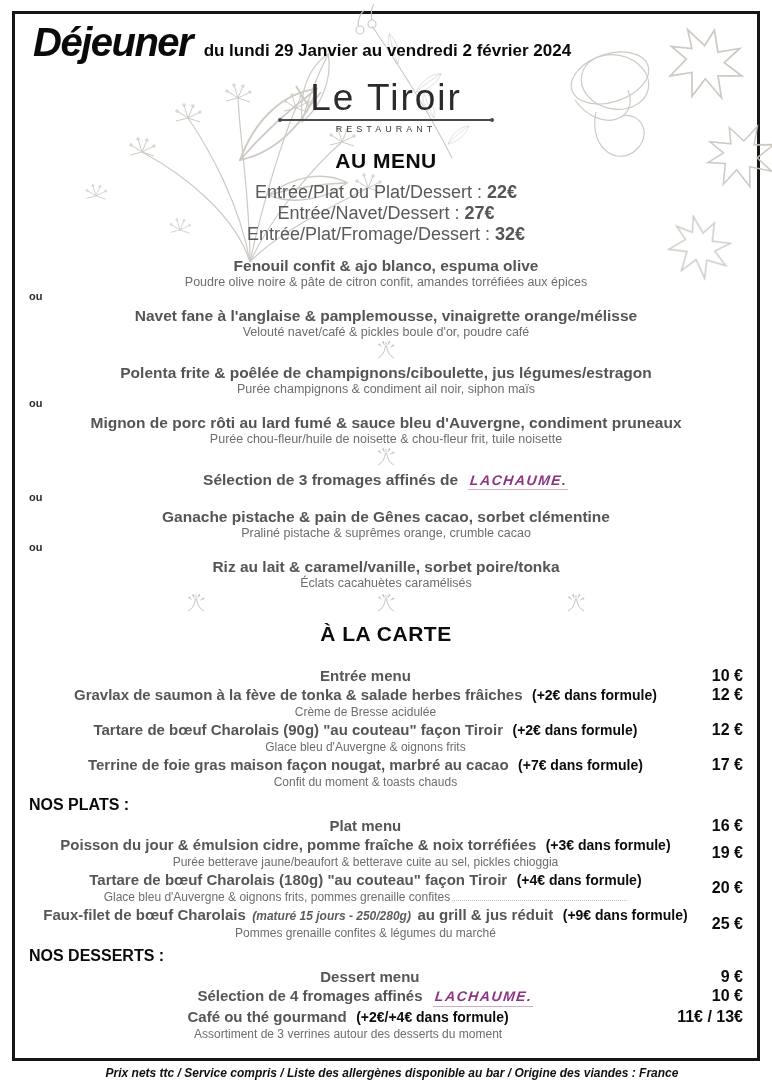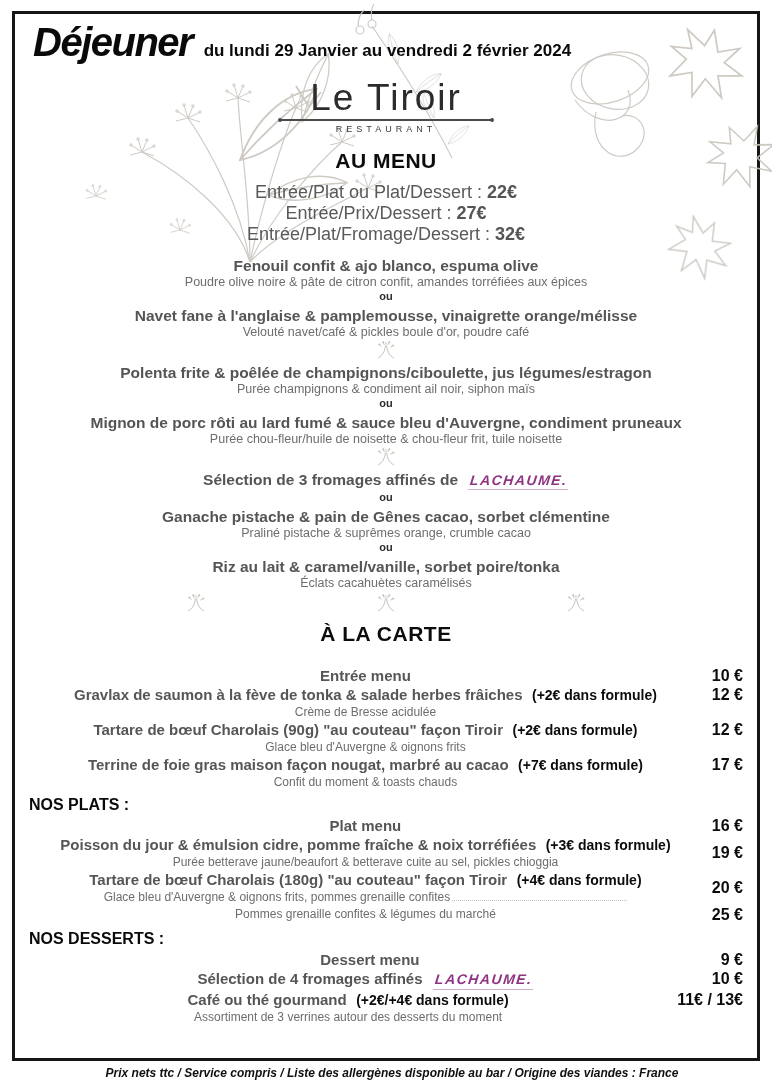--- a/index.html
+++ b/index.html
@@ -24,21 +24,21 @@
   .logo-line::before{left:-2px;}.logo-line::after{right:-2px;}
   .logo-sub{font-size:9px;letter-spacing:4px;color:#3a3a3a;}
 
   
   .menu-head{text-align:center;font-size:21px;font-weight:bold;letter-spacing:.5px;margin:15px 0 9px 0;}
   .formula{text-align:center;font-size:18px;color:#595959;line-height:21px;}
   .formula b{font-weight:bold;color:#555555;}
   .dish{text-align:center;margin-top:5px;}
   .dish-title{font-size:15.5px;font-weight:bold;color:#555555;line-height:17px;}
   .dish-sub{font-size:12.5px;color:#6d6d6d;line-height:14px;margin-top:1px;}
-  .or{text-align:center;font-size:11px;font-weight:bold;color:#2d2d2d;line-height:11px;margin-top:2px;}
+  .or{font-size:11px;font-weight:bold;color:#2d2d2d;line-height:11px;margin-top:2px;}
   .sprig-row{text-align:center;height:18px;margin-top:2px;line-height:0;}
   .sprig{width:30px;height:18px;display:inline-block;}
   .sprig3{display:flex;justify-content:space-between;padding:0 152px;height:20px;margin-top:4px;line-height:0;}
 
   .brand{
     display:inline-block;font-size:14px;font-weight:bold;font-style:italic;
     color:#8e3382;letter-spacing:1.5px;border-bottom:1px solid #cfb0c8;
     transform:skewX(-6deg);padding:0 1px 0 1px;margin-left:7px;
   }
 
@@ -144,21 +144,21 @@
     <div class="logo-sub">RESTAURANT</div>
   </div>
 
   <div class="menu-head">AU MENU</div>
 
   <div class="formula">
     <span>Entrée/Plat ou Plat/Dessert :</span>
     <b>22€</b>
   </div>
   <div class="formula">
-    <span>Entrée/Prix/Dessert :</span>
+    <span>Entrée/Navet/Dessert :</span>
     <b>27€</b>
   </div>
   <div class="formula">
     <span>Entrée/Plat/Fromage/Dessert :</span>
     <b>32€</b>
   </div>
 
   <div class="dish" style="margin-top:12px;">
     <div class="dish-title">Fenouil confit &amp; ajo blanco, espuma olive</div>
     <div class="dish-sub">Poudre olive noire &amp; pâte de citron confit, amandes torréfiées aux épices</div>
@@ -294,20 +294,26 @@
         </div>
         <div class="item-sub">
           <span>Glace bleu d'Auvergne &amp; oignons frits, pommes grenaille confites</span><span class="trail-dots"></span>
         </div>
       </div>
       <div class="item-price">20 €</div>
     </div>
 
     <div class="row">
       <div class="item-main">
+        <div class="item-line">
+          <span class="item-name">Faux-filet de bœuf Charolais</span>
+          <span class="item-mid">(maturé 15 jours - 250/280g)</span>
+          <span class="item-name">au grill &amp; jus réduit</span>
+          <span class="item-note">(+9€ dans formule)</span>
+        </div>
         <div class="item-sub"><span>Pommes grenaille confites &amp; légumes du marché</span></div>
       </div>
       <div class="item-price">25 €</div>
     </div>
   </div>
 
   <div class="section sec-desserts">
     <div class="section-title">NOS DESSERTS :</div>
 
     <div class="row">

